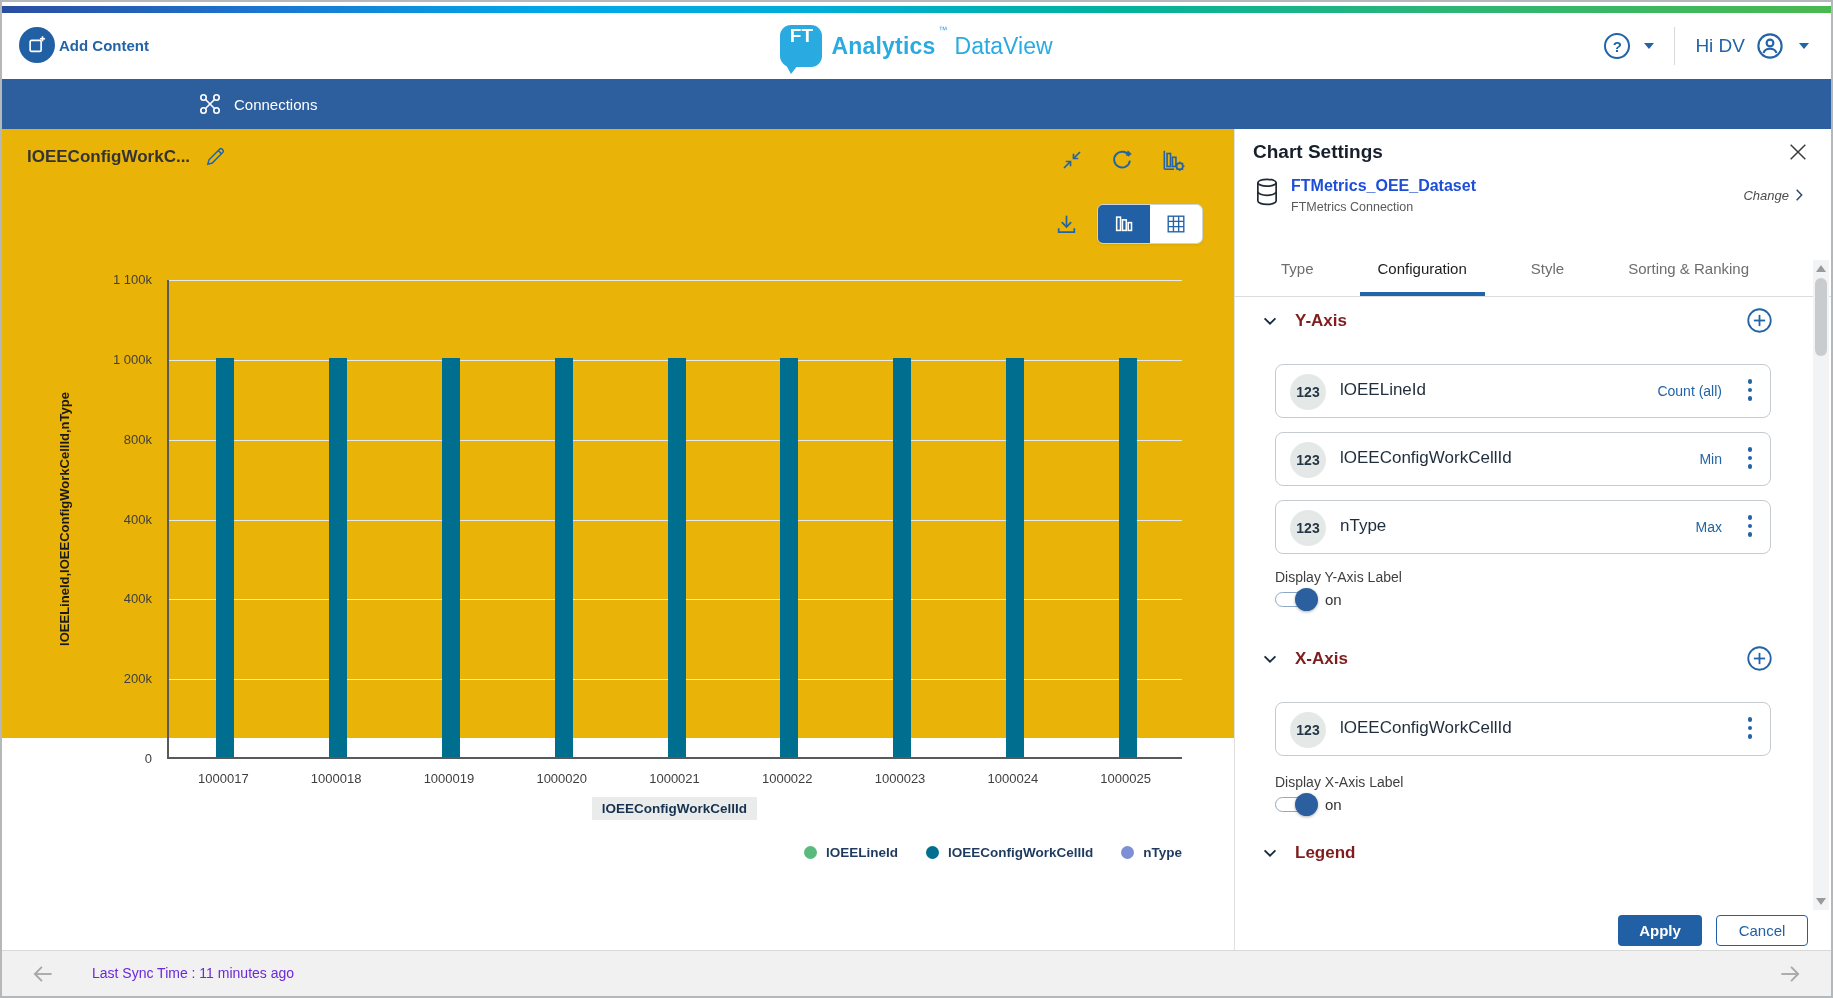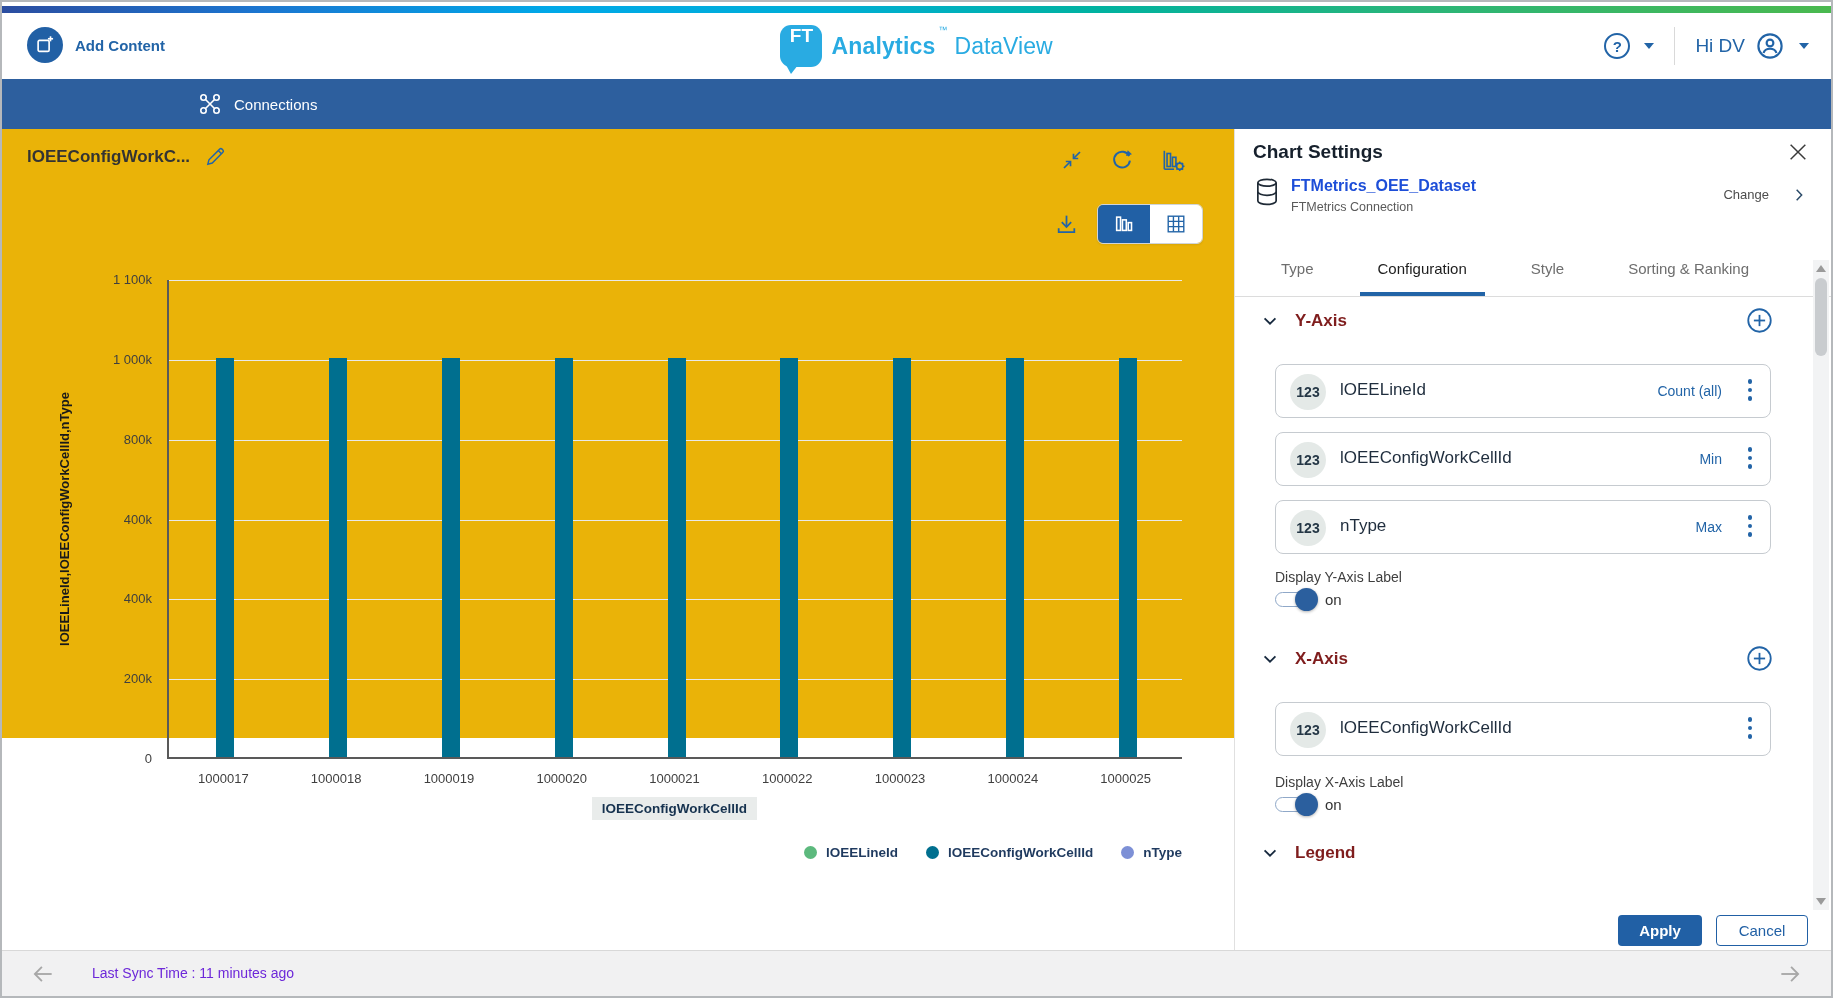--- a/index.html
+++ b/index.html
@@ -5,21 +5,21 @@
   * { margin:0; padding:0; box-sizing:border-box; }
   html,body { background:#c6c6c6; font-family:"Liberation Sans","DejaVu Sans",sans-serif; }
   .window { position:relative; width:1833px; height:998px; background:#fff; border:2px solid #b5b8bb; overflow:hidden; }
 
   
   .top-strip { position:absolute; left:0; top:4px; width:100%; height:7px;
     background:linear-gradient(90deg,#2b4da0 0%,#1b75d0 14%,#00a8e8 30%,#00aed6 45%,#00b2a0 60%,#2bb578 78%,#4ab94f 100%); }
 
   
   .header { position:absolute; left:0; top:11px; width:100%; height:66px; background:#fff; }
-  .add-content { position:absolute; left:25px; top:14px; display:flex; align-items:center; gap:12px; cursor:pointer;text-align:center; }
+  .add-content { position:absolute; left:17px; top:14px; display:flex; align-items:center; gap:4px; cursor:pointer;text-align:center; }
   .add-content-circle { width:36px; height:36px; border-radius:50%; background:#2160a5; display:flex; align-items:center; justify-content:center; }
   .add-content-label { color:#2264a7; font-size:15px; font-weight:700; }
   .logo { position:absolute; left:0; right:0; top:0; height:100%; display:flex; align-items:center; justify-content:center; gap:9px; }
   .logo-badge { position:relative; width:42px; height:42px; border-radius:11px; background:#29abe2; display:flex; justify-content:center; }
   .logo-badge:after { content:""; position:absolute; left:6px; bottom:-7px; border-left:5px solid transparent; border-right:7px solid transparent; border-top:9px solid #29abe2; }
   .logo-badge span { color:#fff; font-weight:700; font-size:19px; }
   .logo-bold { color:#29abe2; font-size:23px; font-weight:700; letter-spacing:.2px; }
   .logo-tm { color:#29abe2; font-size:9px; align-self:flex-start; margin:12px 0 0 -6px; }
   .logo-light { color:#29abe2; font-size:23px; font-weight:400; margin-left:-2px; }
   .header-right { position:absolute; right:22px; top:0; height:100%; display:flex; align-items:center; }
@@ -63,21 +63,21 @@
   .legend-dot { width:13px; height:13px; border-radius:50%; }
   .legend-label { font-size:13.5px; font-weight:700; color:#1f3a5f; }
 
   
   .panel { position:absolute; left:1232px; top:127px; width:601px; height:821px; background:#fff; border-left:1px solid #e0e0e0; }
   .panel-title { position:absolute; left:18px; top:12px; font-size:19px; font-weight:700; color:#16202c; }
   .close-btn { position:absolute; right:26px; top:12px; cursor:pointer; }
   .db-icon { position:absolute; left:18px; top:48px; }
   .ds-name { position:absolute; left:56px; top:48px; font-size:16px; font-weight:700; color:#1d4ed8; }
   .ds-conn { position:absolute; left:56px; top:71px; font-size:12.5px; color:#5a5a5a; }
-  .change-link { position:absolute; right:28px; top:58px; display:flex; align-items:flex-start; gap:22px; cursor:pointer; }
+  .change-link { position:absolute; right:28px; top:58px; display:flex; align-items:flex-end; gap:2px; cursor:pointer;font-style:italic; }
   .change-label { font-size:13px; color:#4d4d4d; }
   .tabs-row { position:absolute; left:0; top:112px; width:100%; height:56px; border-bottom:1px solid #dcdcdc;
     display:flex; align-items:center; padding-left:46px; gap:64px; }
   .ptab { position:relative; height:100%; display:flex; align-items:center; font-size:15px; color:#6e6e6e; cursor:pointer; }
   .ptab.active { color:#1d1d1d; }
   .ptab.active:after { content:""; position:absolute; left:-18px; right:-18px; bottom:0; height:4px; background:#2264a7; }
 
   .section-head { position:absolute; left:26px; display:flex; align-items:center; gap:16px; cursor:pointer; }
   .section-label { font-size:17px; font-weight:700; color:#7f1d1d; }
   .plus-btn { position:absolute; right:62px; cursor:pointer; }

